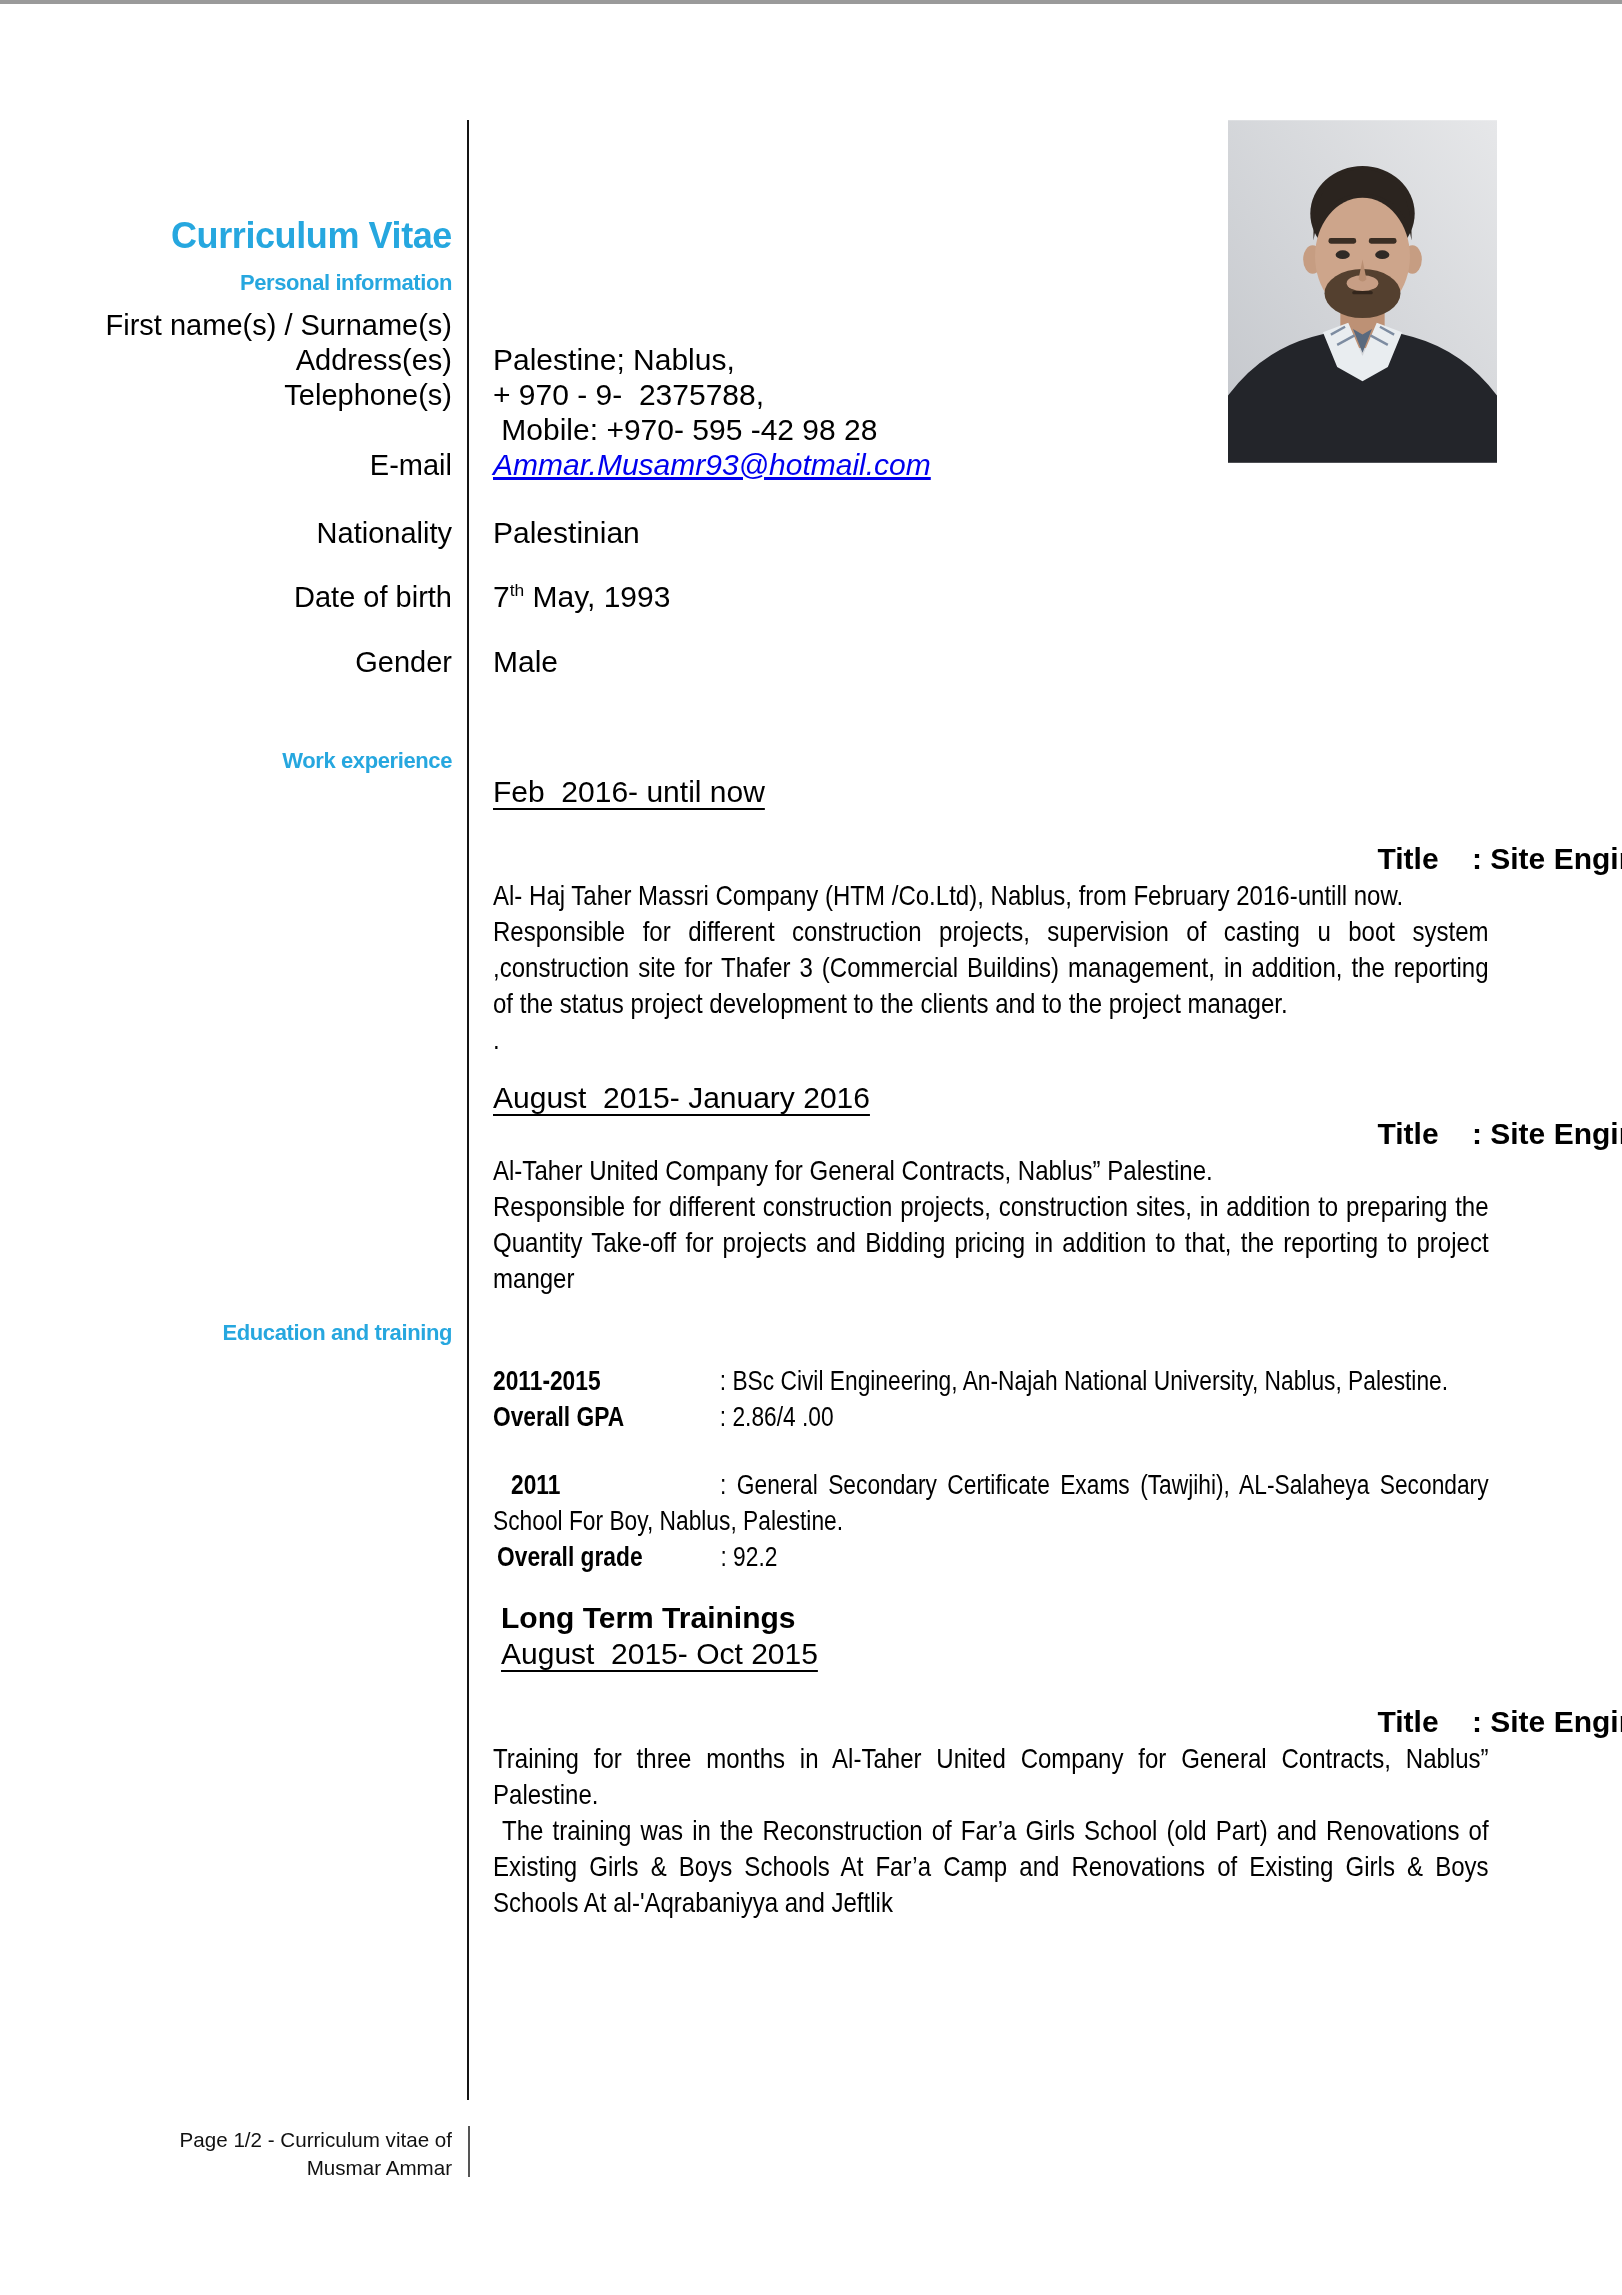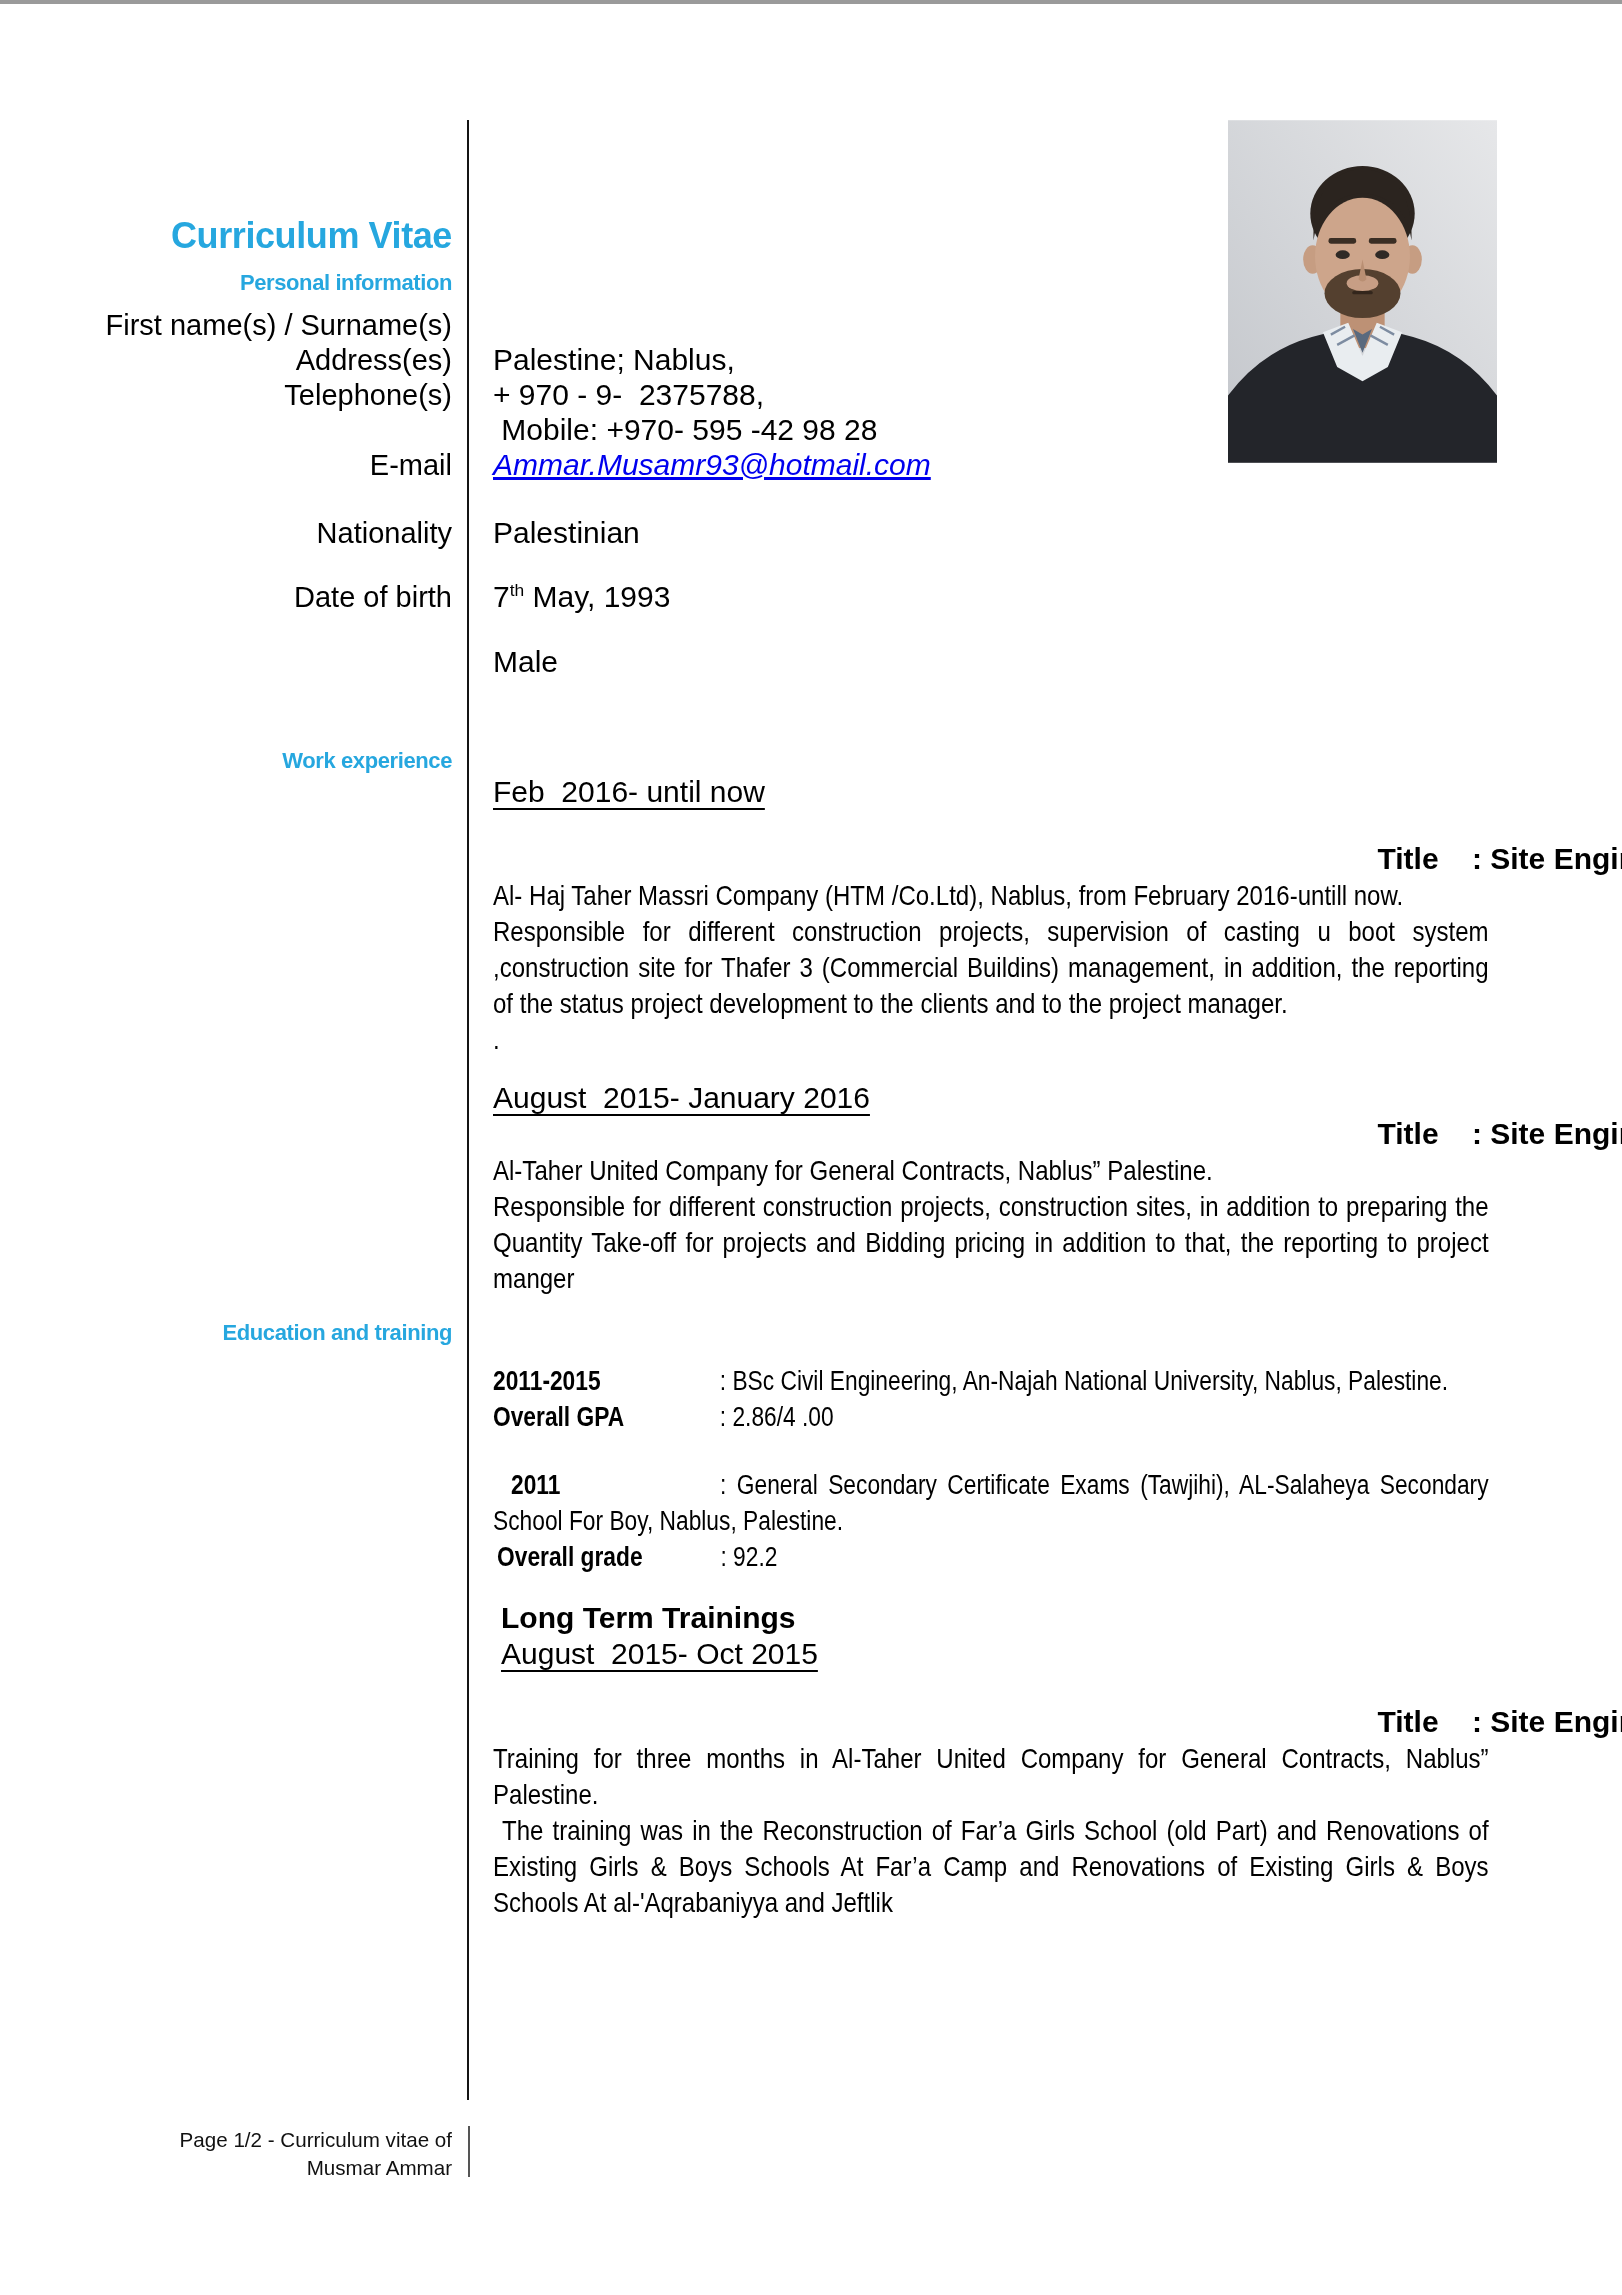--- a/index.html
+++ b/index.html
@@ -81,20 +81,21 @@
   </div>
 
   <div class="left heading h1" style="top:212px">Curriculum Vitae</div>
   <div class="left heading h2" style="top:259px">Personal information</div>
   <div class="left label" style="top:303px">First name(s) / Surname(s)</div>
   <div class="left label" style="top:338px">Address(es)</div>
   <div class="left label" style="top:373px">Telephone(s)</div>
   <div class="left label" style="top:443px">E-mail</div>
   <div class="left label" style="top:575px">Date of birth</div>
   <div class="left label" style="top:511px">Nationality</div>
+  <div class="left label" style="top:640px">Gender</div>
   <div class="left heading h2" style="top:737px">Work experience</div>
   <div class="left heading h2" style="top:1309px">Education and training</div>
 
   <div class="rval" style="top:338px">Palestine; Nablus,</div>
   <div class="rval" style="top:373px">+ 970 - 9-  2375788,</div>
   <div class="rval" style="top:408px"> Mobile: +970- 595 -42 98 28</div>
   <a href="#" class="rval email" style="top:443px">Ammar.Musamr93@hotmail.com</a>
   <div class="rval" style="top:511px">Palestinian</div>
   <div class="rval" style="top:575px"><span>7</span><sup>th</sup><span class="pre"> May, 1993</span></div>
   <div class="rval" style="top:640px">Male</div>

